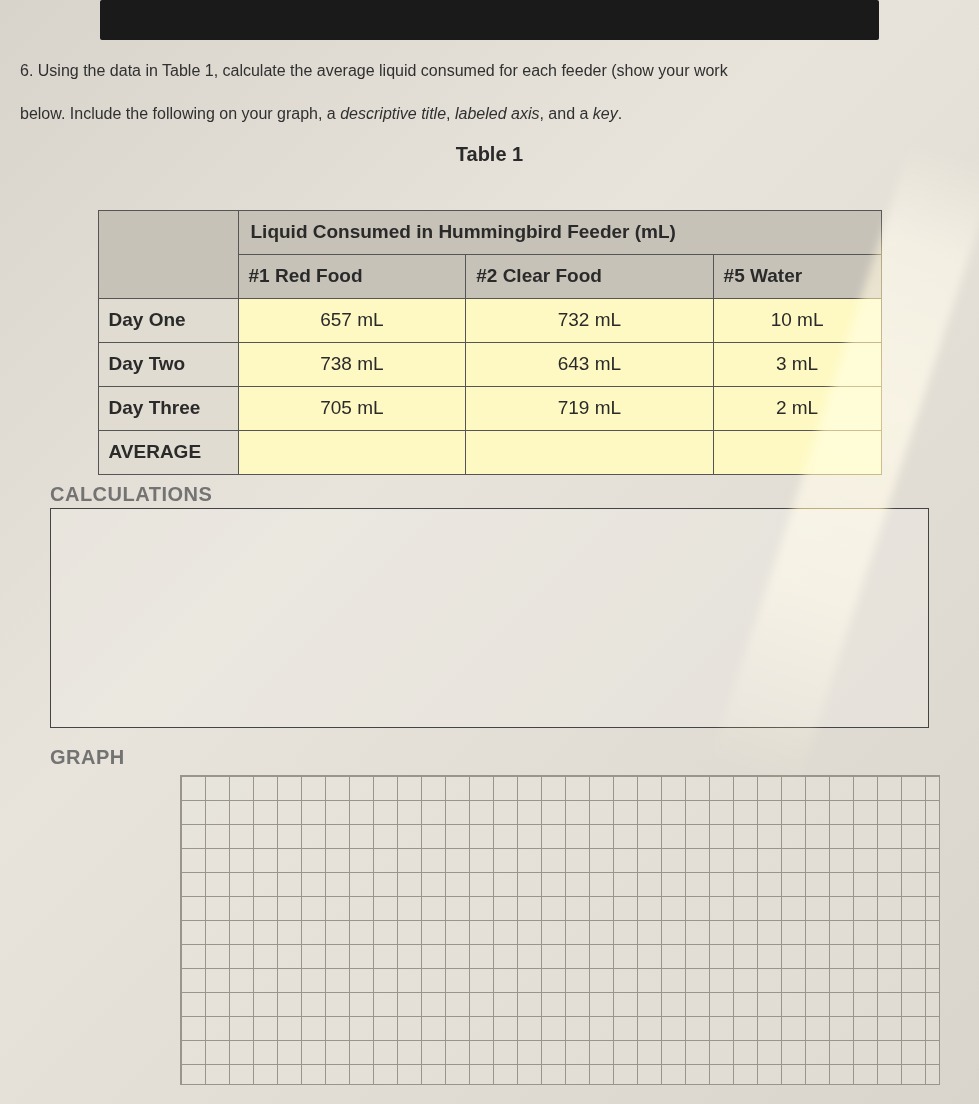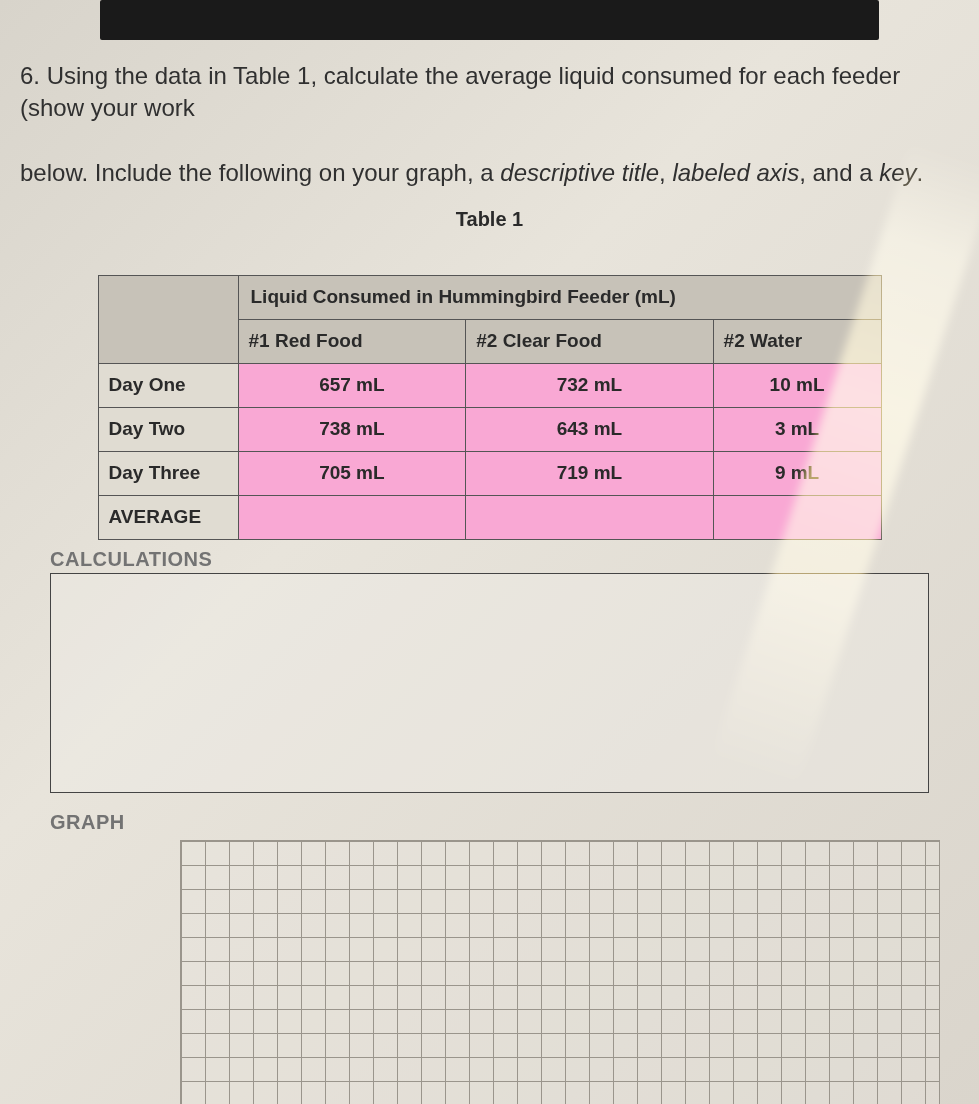--- a/index.html
+++ b/index.html
@@ -14,49 +14,48 @@
     overflow: hidden;
   }
   .top-bar {
     height: 40px;
     background: #1a1a1a;
     margin: 0 100px 20px 100px;
     border-radius: 2px;
   }
   .question {
     padding: 0 30px 0 20px;
-    font-size: 24px;
+    font-size: 16px;
     line-height: 1.35;
     color: #303030;
   }
   .question .num { font-weight: normal; }
   .question .italic { font-style: italic; }
   .table-wrap {
     margin: 18px auto 8px auto;
     width: 784px;
   }
   .table-title {
     text-align: center;
     font-weight: bold;
     font-size: 20px;
     margin-bottom: 4px;
   }
   table {
     border-collapse: collapse;
     width: 100%;
-    background: #f9a8d4;
+    background: #fef9c3;
     margin-top: 44px;
   }
   th, td {
     border: 1.5px solid #555;
     padding: 8px 10px;
     font-size: 19px;
     text-align: left;
     height: 44px;
-    font-weight: bold;
   }
   thead th {
     background: #c7c2b8;
     font-weight: bold;
   }
   .span-header {
     text-align: left;
     padding-left: 12px;
   }
   .corner { background: #c7c2b8; }
@@ -126,41 +125,41 @@
   <div class="table-title">Table 1</div>
   <table>
     <thead>
       <tr>
         <th class="corner" rowspan="2"></th>
         <th class="span-header" colspan="3">Liquid Consumed in Hummingbird Feeder (mL)</th>
       </tr>
       <tr>
         <th>#1 Red Food</th>
         <th>#2 Clear Food</th>
-        <th>#2 Water</th>
+        <th>#5 Water</th>
       </tr>
     </thead>
     <tbody>
       <tr>
         <th>Day One</th>
         <td class="val">657 mL</td>
         <td class="val">732 mL</td>
         <td class="val">10 mL</td>
       </tr>
       <tr>
         <th>Day Two</th>
         <td class="val">738 mL</td>
         <td class="val">643 mL</td>
         <td class="val">3 mL</td>
       </tr>
       <tr>
         <th>Day Three</th>
         <td class="val">705 mL</td>
         <td class="val">719 mL</td>
-        <td class="val">9 mL</td>
+        <td class="val">2 mL</td>
       </tr>
       <tr>
         <th>AVERAGE</th>
         <td class="val"></td>
         <td class="val"></td>
         <td class="val"></td>
       </tr>
     </tbody>
   </table>
 </div>

